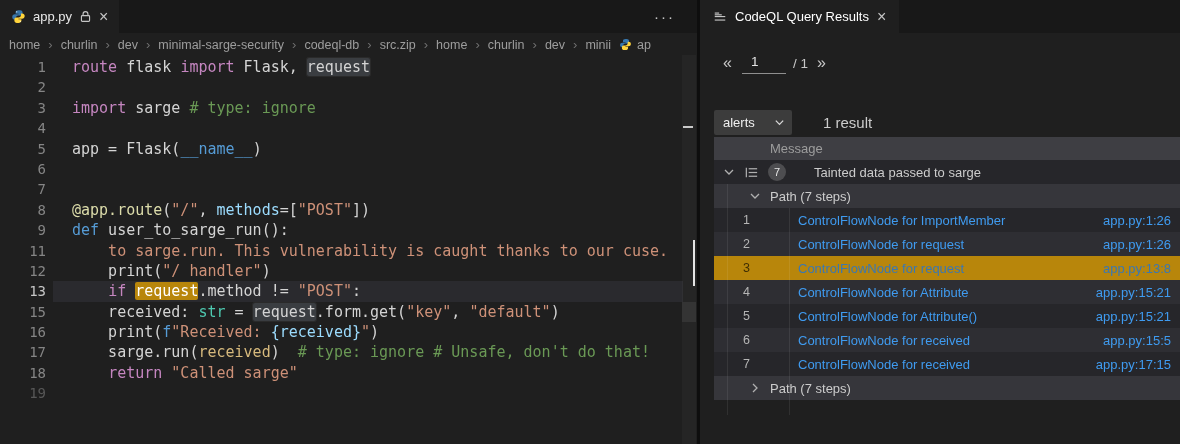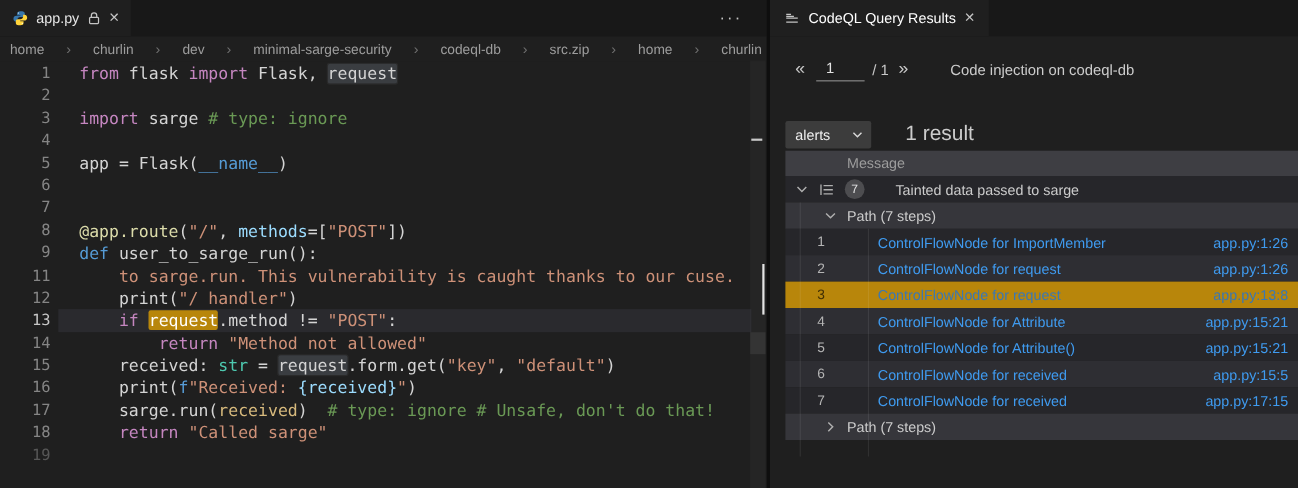--- a/index.html
+++ b/index.html
@@ -13,21 +13,21 @@
 
   
   .editor-group { position:absolute; left:0; top:0; width:697px; height:444px; background:var(--bg); }
   .tabbar { height:33px; background:var(--tab_strip); display:flex; position:relative; }
   .tab { display:flex; align-items:center; gap:7px; padding:0 11px; background:var(--bg); height:33px;justify-content:center; }
   .tab-label { color:#e7e7e7; font-size:13px; }
   .lock { color:#c5c5c5; }
   .closex { color:#c5c5c5; font-size:16px; line-height:1; cursor:pointer; }
   .more-actions { position:absolute; right:22px; top:0; height:33px; display:flex; align-items:center;
     color:#c5c5c5; font-size:15px; letter-spacing:2px; }
-  .breadcrumbs { height:23px; display:flex; align-items:center; padding-left:9px; gap:20px;
+  .breadcrumbs { height:23px; display:flex; align-items:center; padding-left:9px; gap:8px;
     color:var(--breadcrumb); font-size:12.5px; white-space:nowrap; overflow:hidden; background:var(--bg); }
   .bc-sep { color:#6f6f6f; font-size:13px; }
   .bc-file { display:flex; align-items:center; gap:5px; }
 
   .code { position:absolute; top:57px; left:0; width:697px; bottom:0; overflow:hidden;
     font-family:"DejaVu Sans Mono", monospace; font-size:15px; }
   .code-line { height:20.4px; line-height:20.4px; position:relative; white-space:pre; }
   .code-line.active::before { content:''; position:absolute; left:53px; right:14px; top:0; bottom:0;
     background:var(--active_line_bg); }
   .gutter { position:absolute; left:0; top:0; width:46px; text-align:right; color:var(--line_number);
@@ -63,21 +63,21 @@
   .pager { position:absolute; top:49px; left:0; height:28px; display:flex; align-items:center; padding-left:23px; }
   .nav-arrow { color:#c8c8c8; font-size:16px; cursor:pointer; }
   .page-input { width:44px; border-bottom:1px solid #8f8f8f; margin:0 7px 0 10px; padding:1px 0 4px 9px;
     color:#e3e3e3; font-size:13.5px; }
   .page-total { color:#c8c8c8; font-size:13.5px; margin-right:9px; }
   .pager-title { margin-left:38px; color:#cccccc; font-size:13.5px; }
 
   .toolbar { position:absolute; top:109px; left:14px; height:26px; display:flex; align-items:center; }
   .select { min-width:78px; height:25px; background:#3c3c3c; color:#f0f0f0; font-size:13px;
     display:flex; align-items:center; justify-content:space-between; padding:0 7px 0 9px; border-radius:2px; cursor:pointer; }
-  .result-count { margin-left:31px; color:#cccccc; font-size:19px; }
+  .result-count { margin-left:31px; color:#cccccc; font-size:15px; }
 
   .qtable { position:absolute; top:137px; left:14px; right:0; }
   .t-header { height:23px; background:var(--row_header); color:var(--muted); font-size:13px;
     display:flex; align-items:center; padding-left:56px; }
   .row { height:24px; display:flex; align-items:center; font-size:13px; color:#cccccc; position:relative; }
   .row.root { background:var(--row_a); }
   .row.root .chev { margin-left:9px; }
   .listtree { margin-left:9px; }
   .badge { margin-left:9px; width:18px; height:18px; border-radius:50%; background:var(--badge_bg);
     color:#e6e6e6; font-size:11px; display:flex; align-items:center; justify-content:center; }
@@ -149,33 +149,32 @@
         <span class="bc-file">
           <svg width="13" height="13" viewBox="0 0 16 16">
             <path fill="#3776AB" d="M7.9 1.2c-1.9 0-3 .9-3 2.2v1.7h3.2v.6H4.1C2.5 5.7 1.3 6.8 1.3 8.5s1.1 2.8 2.7 2.8h1.2V9.5c0-1.5 1.2-2.6 2.7-2.6h2.4c1.2 0 2-.9 2-2V3.4c0-1.3-1.2-2.2-2.6-2.2z"></path>
             <path fill="#FFD43B" d="M8.1 14.8c1.9 0 3-.9 3-2.2v-1.7H7.9v-.6h3.9c1.6 0 2.8-1.1 2.8-2.8S13.5 4.7 11.9 4.7h-1.2v1.8c0 1.5-1.2 2.6-2.7 2.6H5.6c-1.2 0-2 .9-2 2v1.5c0 1.3 1.2 2.2 2.6 2.2z"></path>
           </svg>
           <span>ap</span>
         </span>
       </div>
 
     <div class="code" id="code">
-        <div class="code-line"><span class="gutter">1</span><span class="ltext"><span class="seg-kw">from</span><span class="seg-pl"> flask </span><span class="seg-kw">import</span><span class="seg-pl"> Flask, </span><span class="seg-hlw">request</span></span></div>
+        <div class="code-line"><span class="gutter">1</span><span class="ltext"><span class="seg-kw">route</span><span class="seg-pl"> flask </span><span class="seg-kw">import</span><span class="seg-pl"> Flask, </span><span class="seg-hlw">request</span></span></div>
         <div class="code-line"><span class="gutter">2</span><span class="ltext"></span></div>
         <div class="code-line"><span class="gutter">3</span><span class="ltext"><span class="seg-kw">import</span><span class="seg-pl"> sarge </span><span class="seg-com"># type: ignore</span></span></div>
         <div class="code-line"><span class="gutter">4</span><span class="ltext"></span></div>
         <div class="code-line"><span class="gutter">5</span><span class="ltext"><span class="seg-pl">app = Flask(</span><span class="seg-fn">__name__</span><span class="seg-pl">)</span></span></div>
         <div class="code-line"><span class="gutter">6</span><span class="ltext"></span></div>
         <div class="code-line"><span class="gutter">7</span><span class="ltext"></span></div>
         <div class="code-line"><span class="gutter">8</span><span class="ltext"><span class="seg-dec">@app.route</span><span class="seg-pl">(</span><span class="seg-str">"/"</span><span class="seg-pl">, </span><span class="seg-par">methods</span><span class="seg-pl">=[</span><span class="seg-str">"POST"</span><span class="seg-pl">])</span></span></div>
         <div class="code-line"><span class="gutter">9</span><span class="ltext"><span class="seg-fn">def</span><span class="seg-pl"> user_to_sarge_run():</span></span></div>
         <div class="code-line"><span class="gutter">11</span><span class="ltext"><span class="seg-str">    to sarge.run. This vulnerability is caught thanks to our cuse.</span></span></div>
         <div class="code-line"><span class="gutter">12</span><span class="ltext"><span class="seg-pl">    print(</span><span class="seg-str">"/ handler"</span><span class="seg-pl">)</span></span></div>
         <div class="code-line active"><span class="gutter">13</span><span class="ltext"><span class="seg-pl">    </span><span class="seg-kw">if</span><span class="seg-pl"> </span><span class="seg-hlo">request</span><span class="seg-pl">.method != </span><span class="seg-str">"POST"</span><span class="seg-pl">:</span></span></div>
-        <div class="code-line"><span class="gutter">14</span><span class="ltext"><span class="seg-pl">        </span><span class="seg-kw">return</span><span class="seg-pl"> </span><span class="seg-str">"Method not allowed"</span></span></div>
         <div class="code-line"><span class="gutter">15</span><span class="ltext"><span class="seg-pl">    received: </span><span class="seg-typ">str</span><span class="seg-pl"> = </span><span class="seg-hlw">request</span><span class="seg-pl">.form.get(</span><span class="seg-str">"key"</span><span class="seg-pl">, </span><span class="seg-str">"default"</span><span class="seg-pl">)</span></span></div>
         <div class="code-line"><span class="gutter">16</span><span class="ltext"><span class="seg-pl">    print(</span><span class="seg-fn">f</span><span class="seg-str">"Received: </span><span class="seg-par">{received}</span><span class="seg-str">"</span><span class="seg-pl">)</span></span></div>
         <div class="code-line"><span class="gutter">17</span><span class="ltext"><span class="seg-pl">    sarge.run(</span><span class="seg-gold">received</span><span class="seg-pl">)</span><span class="seg-pl">  </span><span class="seg-com"># type: ignore # Unsafe, don't do that!</span></span></div>
         <div class="code-line"><span class="gutter">18</span><span class="ltext"><span class="seg-pl">    </span><span class="seg-kw">return</span><span class="seg-pl"> </span><span class="seg-str">"Called sarge"</span></span></div>
         <div class="code-line"><span class="gutter dim">19</span><span class="ltext"></span></div>
       </div>
 
     <div class="sb-track"></div>
     <div class="sb-dash"></div>
     <div class="sb-band"></div>
@@ -198,21 +197,20 @@
         <span class="p-tab-label">CodeQL Query Results</span>
         <span class="closex">×</span>
       </div>
     </div>
 
     <div class="pager">
       <span class="nav-arrow">«</span>
       <span class="page-input">1</span>
       <span class="page-total">/ 1</span>
       <span class="nav-arrow">»</span>
-      <span class="pager-title">Code injection on codeql-db</span>
     </div>
 
     <div class="toolbar">
       <div class="select">
         <span>alerts</span>
         <span>
           <svg width="11" height="11" viewBox="0 0 12 12" fill="none" stroke="#d8d8d8" stroke-width="1.4">
               <path d="M2 4l4 4 4-4"></path>
             </svg>
         </span>

